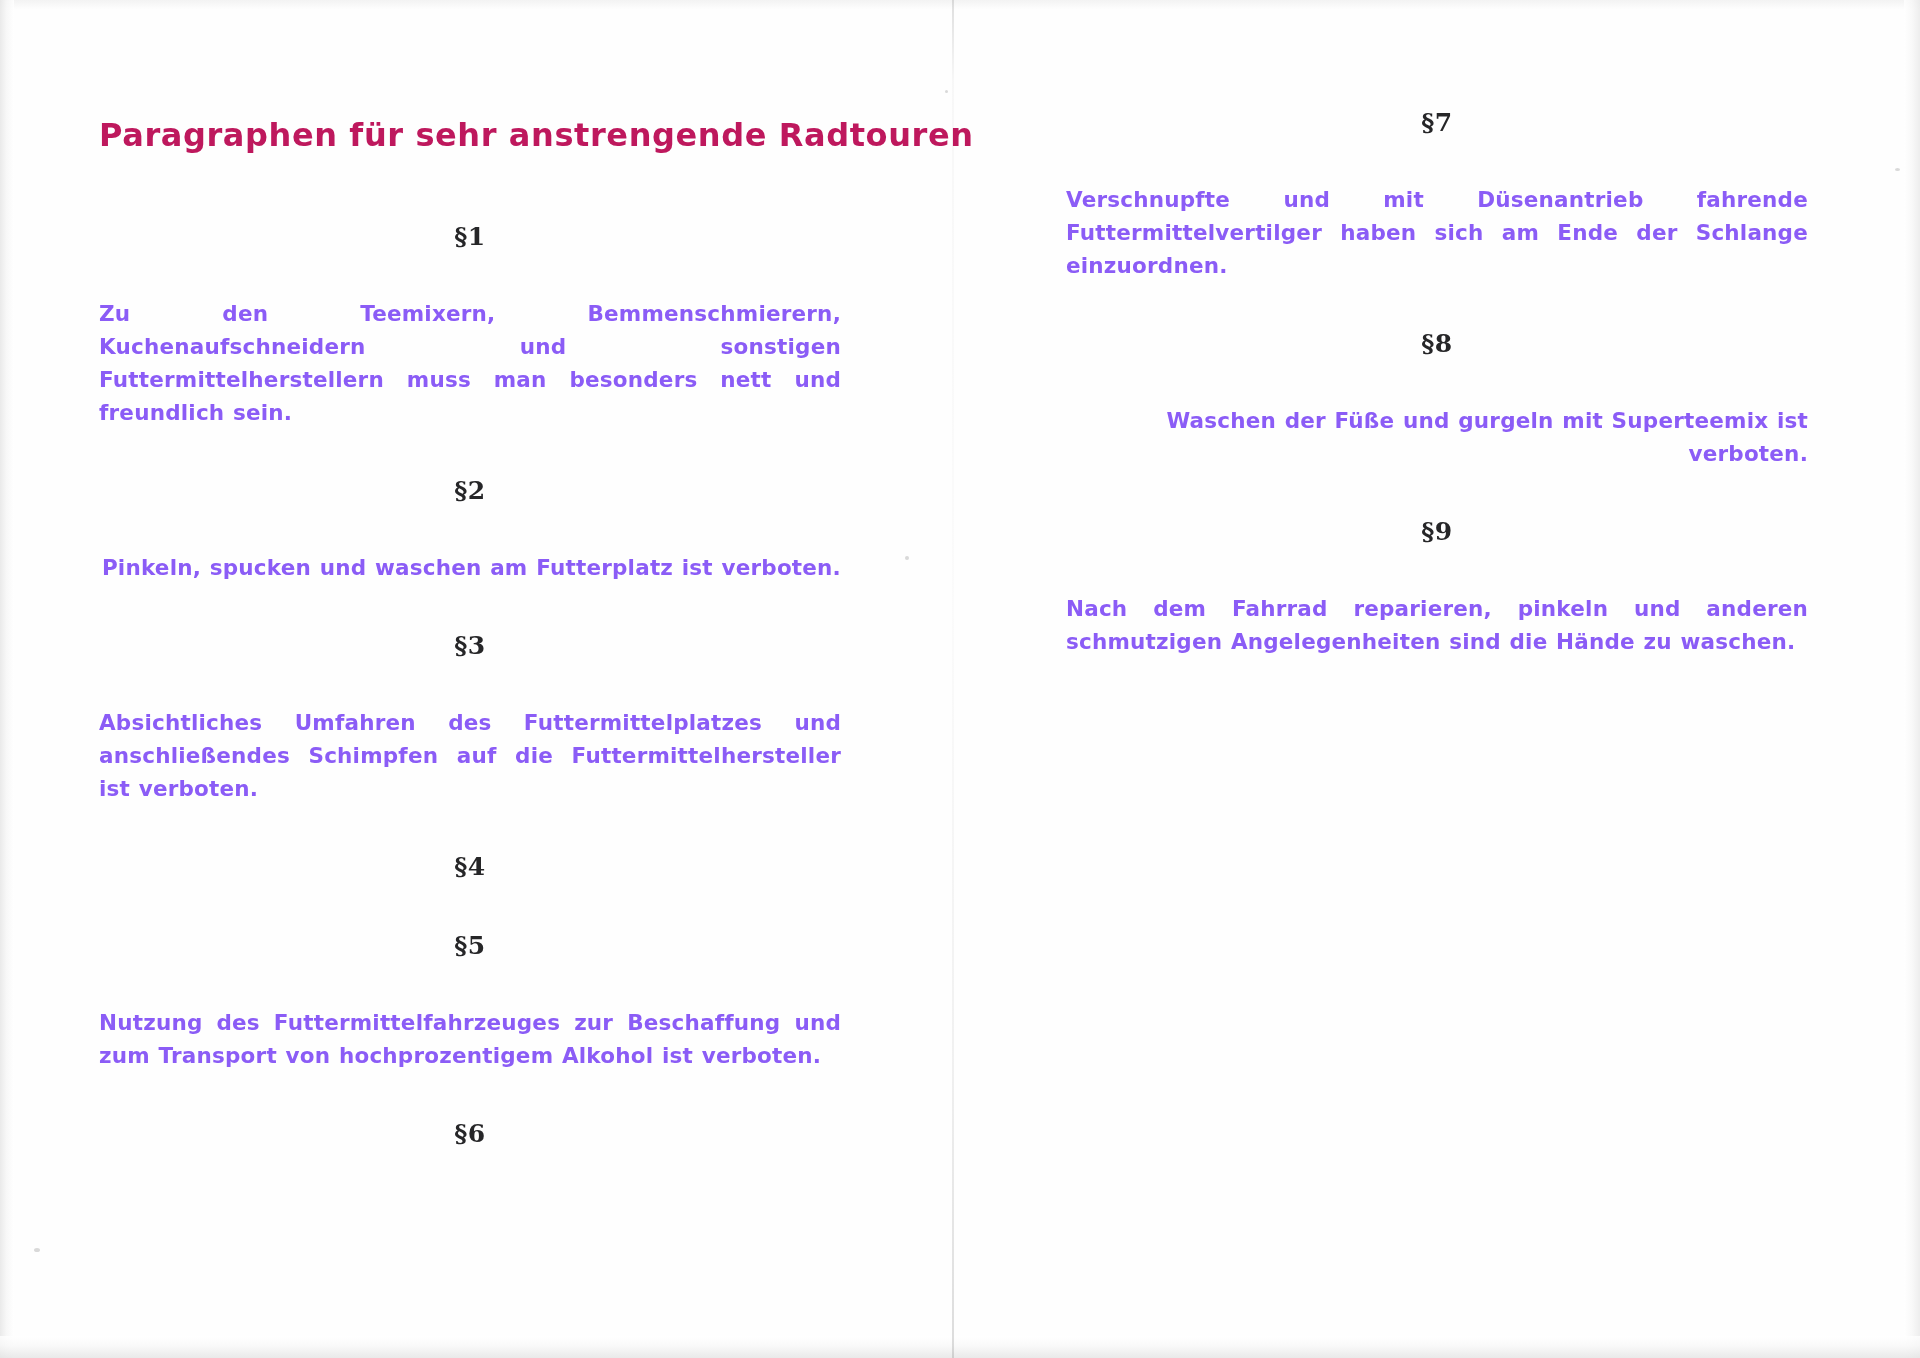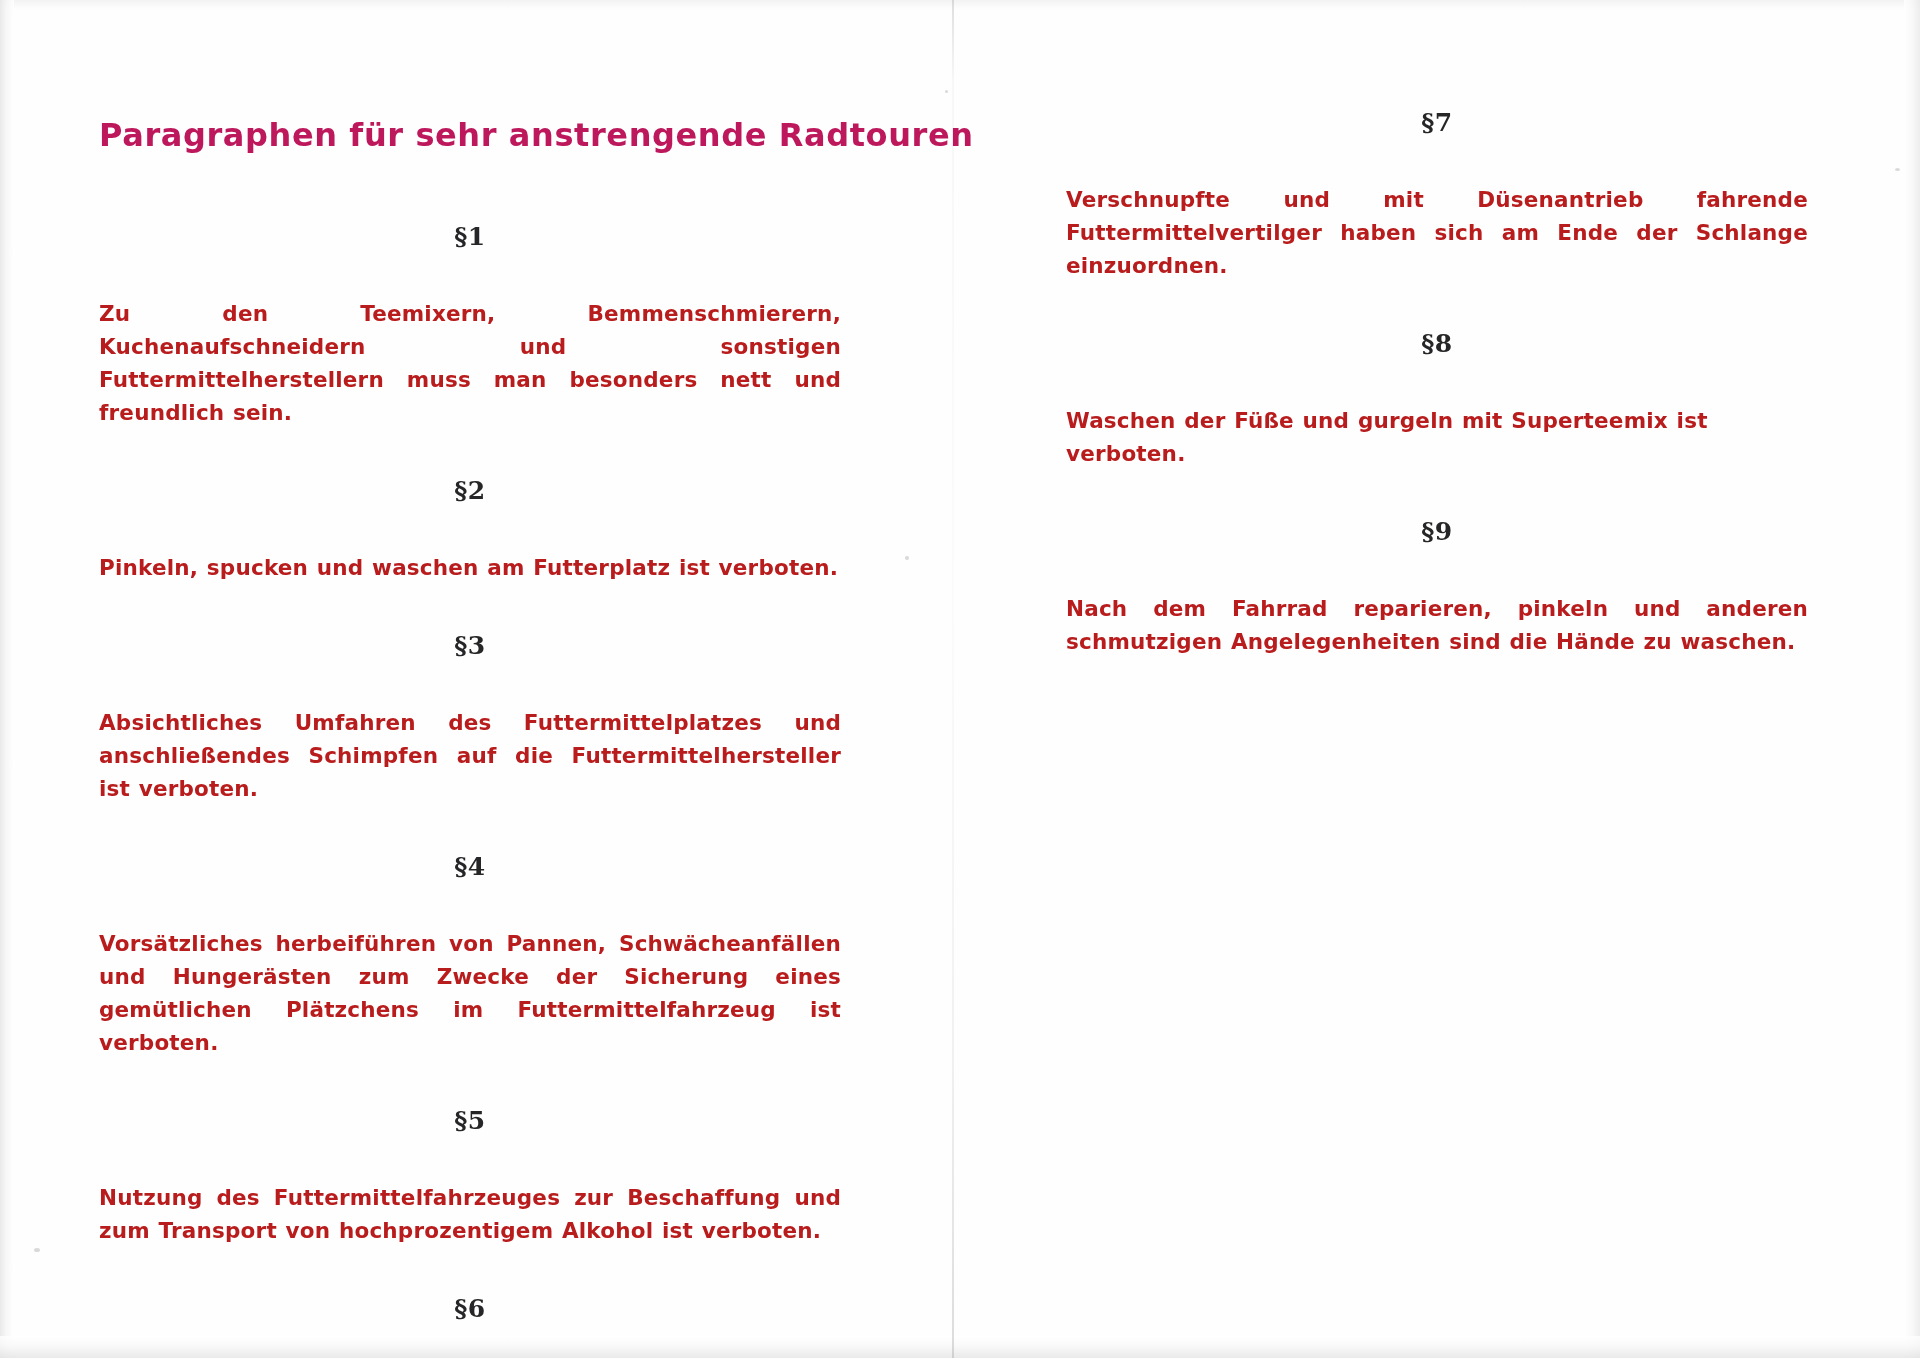--- a/index.html
+++ b/index.html
@@ -101,26 +101,26 @@
     text-align: center;
     color: #262628;
     letter-spacing: .5px;
   }
 
   .para {
     font-family: "DejaVu Sans", sans-serif;
     font-size: 21.5px;
     font-weight: 600;
     line-height: 33px;
-    color: #b91c1c;
+    color: #8b5cf6;
     text-align: justify;
     letter-spacing: .2px;
     word-spacing: 1px;
   }
-  .para.no-justify { text-align: left; }
+  .para.no-justify { text-align: right; }
 
   
   .gap-title   { height: 96px; }
   .gap-mark-lo { height: 24px; }
   .gap-para-lo { height: 26px; }
   .gap-closing { height: 70px; }
 </style>
 </head>
 <body>
 
@@ -160,21 +160,20 @@
     <div class="gap-para-lo"></div>
 
     <div class="section-marker">§3</div>
     <div class="gap-mark-lo"></div>
     <p class="para">Absichtliches Umfahren des Futtermittelplatzes und anschließendes Schimpfen auf die Futtermittelhersteller ist verboten.</p>
 
     <div class="gap-para-lo"></div>
 
     <div class="section-marker">§4</div>
     <div class="gap-mark-lo"></div>
-    <p class="para">Vorsätzliches herbeiführen von Pannen, Schwächeanfällen und Hungerästen zum Zwecke der Sicherung eines gemütlichen Plätzchens im Futtermittelfahrzeug ist verboten.</p>
 
     <div class="gap-para-lo"></div>
 
     <div class="section-marker">§5</div>
     <div class="gap-mark-lo"></div>
     <p class="para">Nutzung des Futtermittelfahrzeuges zur Beschaffung und zum Transport von hochprozentigem Alkohol ist verboten.</p>
 
     <div class="gap-para-lo"></div>
 
     <div class="section-marker">§6</div>

